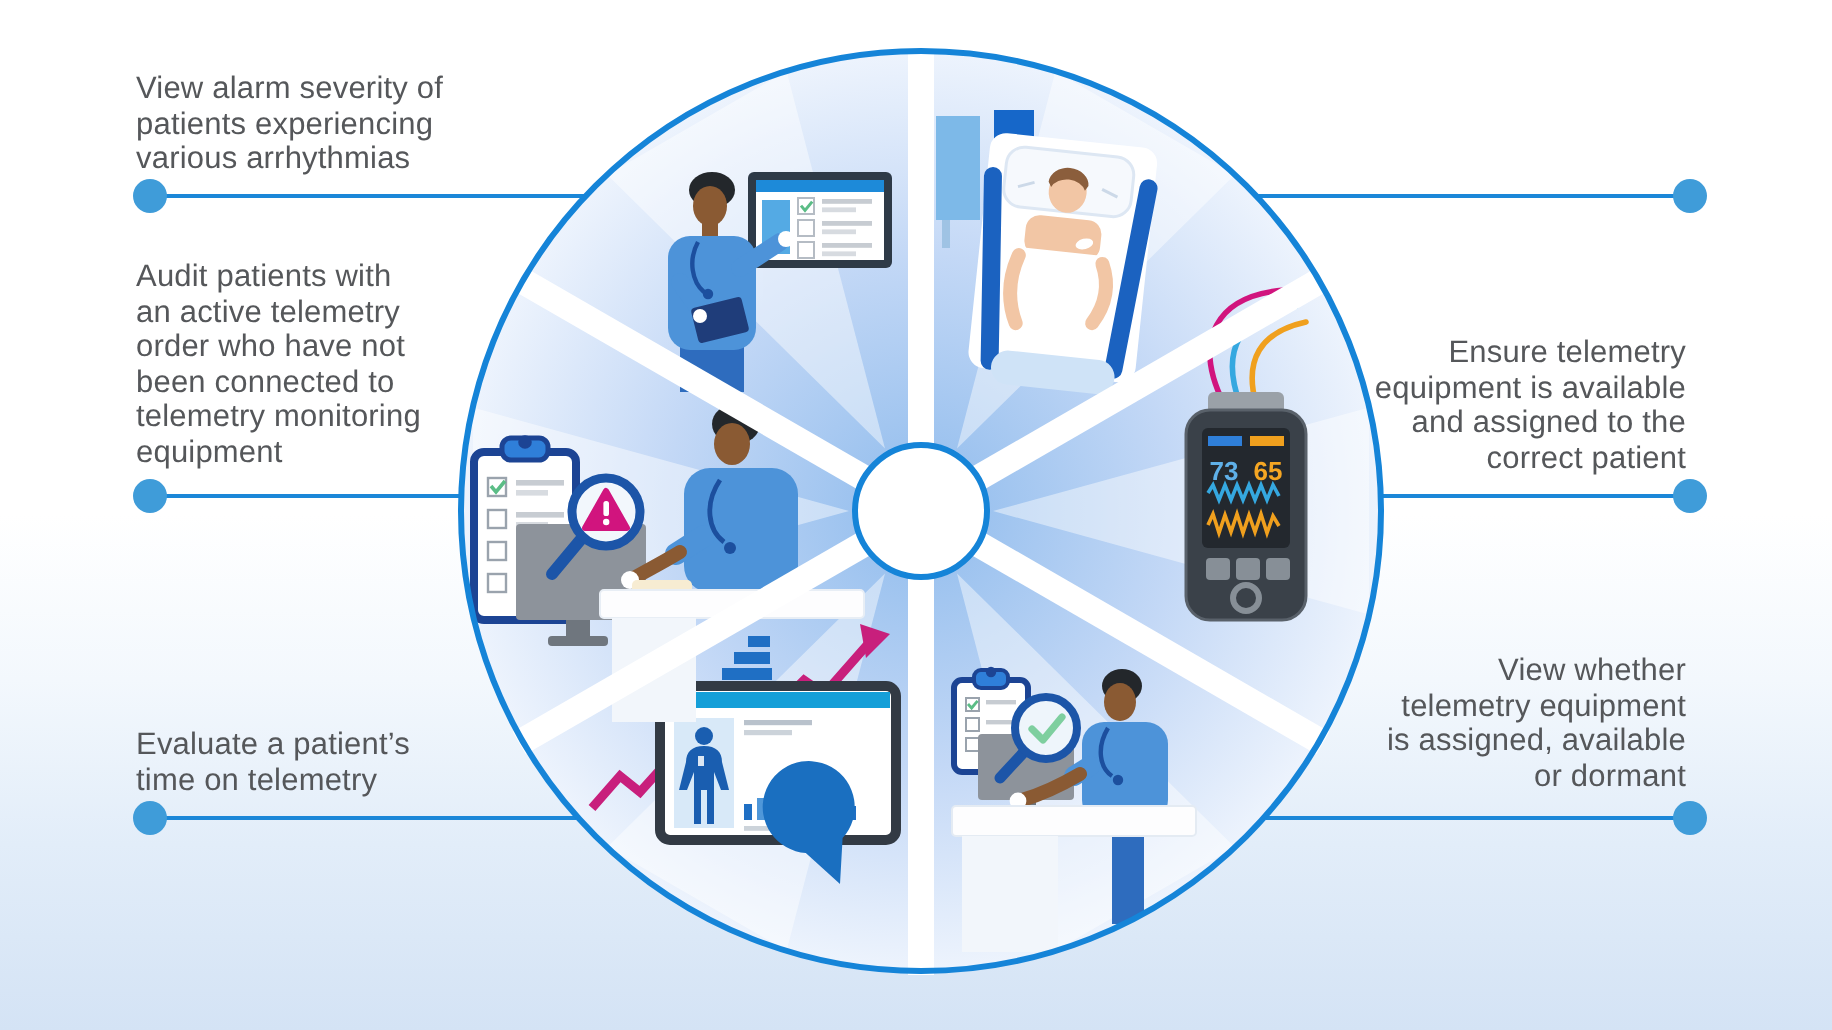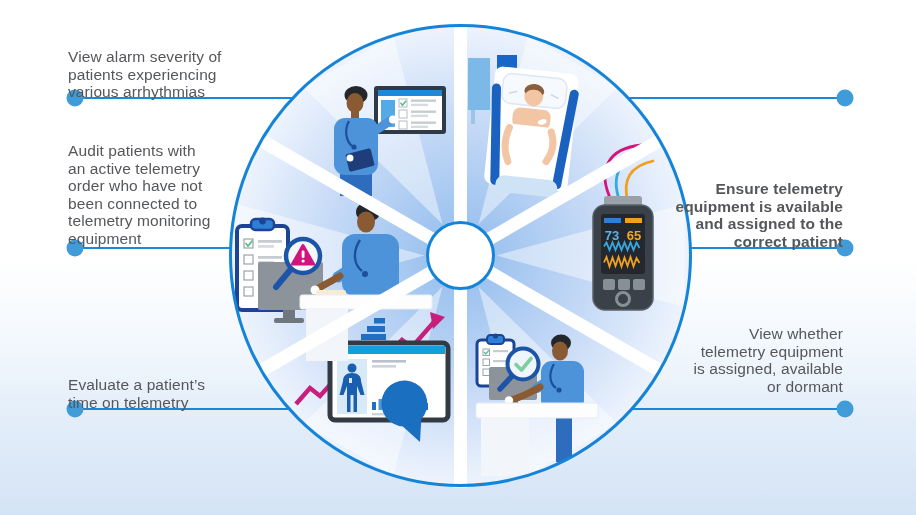--- a/index.html
+++ b/index.html
@@ -3,30 +3,30 @@
 <meta charset="utf-8">
 <style>
   html,body{margin:0;padding:0;background:#fff;}
   .stage{
     position:relative;width:916px;height:515px;overflow:hidden;
     font-family:"Liberation Sans",sans-serif;
     background:linear-gradient(180deg,#ffffff 0%,#ffffff 50%,#f3f8fd 66%,#e2edf9 82%,#d4e3f5 100%);
   }
   .callout{
     position:absolute;color:#55575a;font-size:15.5px;line-height:17.5px;
-    white-space:pre-line;letter-spacing:0.1px;margin-top:12px;
+    white-space:pre-line;letter-spacing:0.1px;
   }
   .callout.left{text-align:left;}
   .callout.right{text-align:right;}
   .c-l1{left:68px;top:36px;width:215px;}
   .c-l2{left:68px;top:130px;width:215px;}
   .c-l3{left:68px;top:364px;width:215px;}
   .c-r1{right:73px;top:36px;width:240px;}
-  .c-r2{right:73px;top:168px;width:240px;font-weight:bold;}
-  .c-r3{right:73px;top:313px;width:240px;}
+  .c-r2{right:73px;top:168px;width:240px;}
+  .c-r3{right:73px;top:327px;width:240px;}
   svg.wheel{position:absolute;left:0;top:0;}
 </style>
 </head>
 <body>
 
 <div class="stage">
 
   <svg class="wheel" width="916" height="515" viewBox="0 0 916 515">
     <defs>
       <radialGradient id="wedgeGrad" gradientUnits="userSpaceOnUse" cx="460.5" cy="255.5" r="232">

